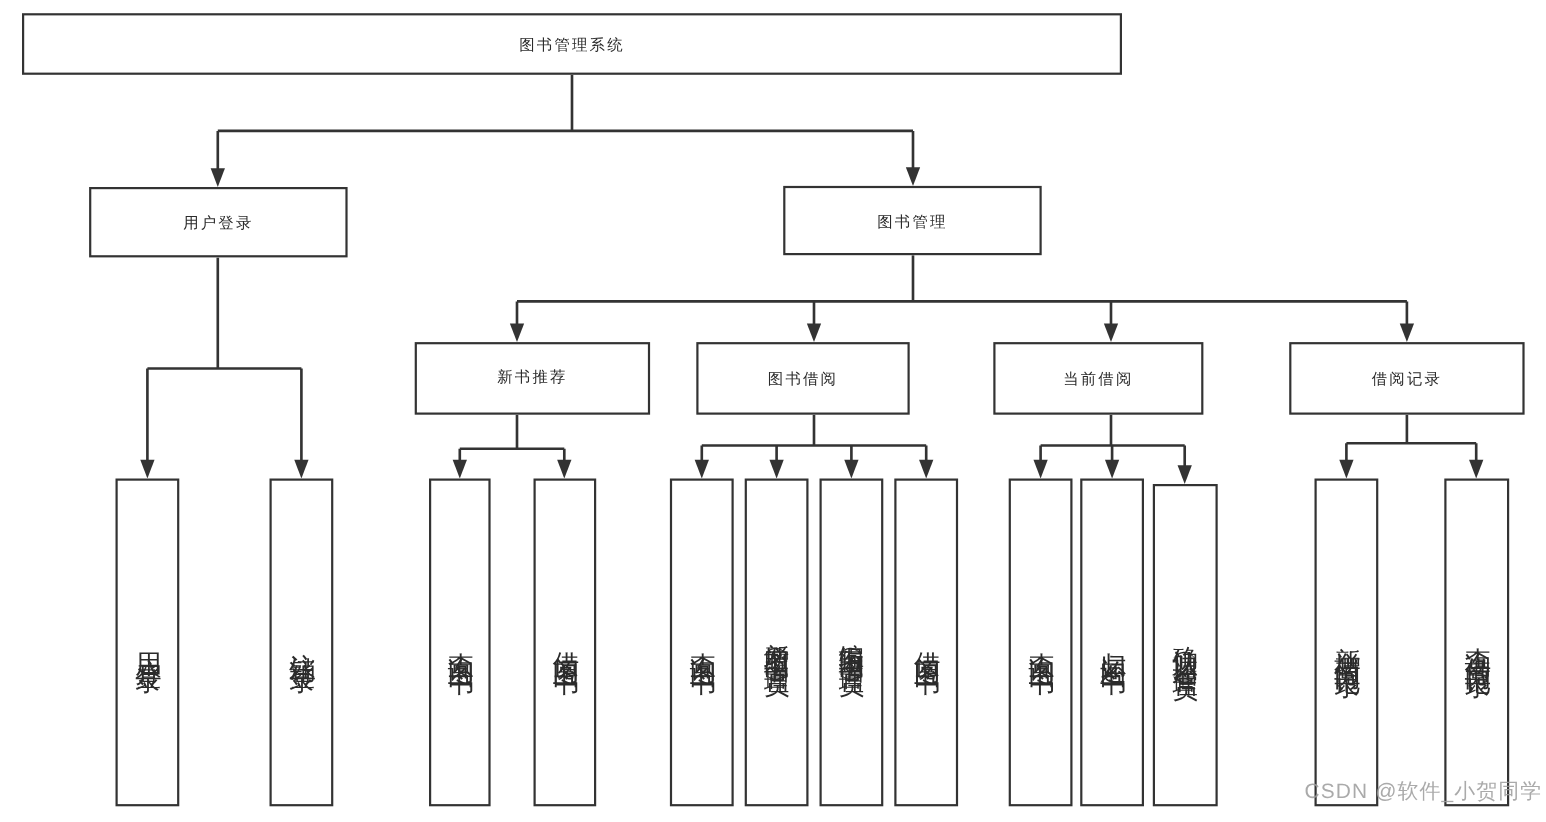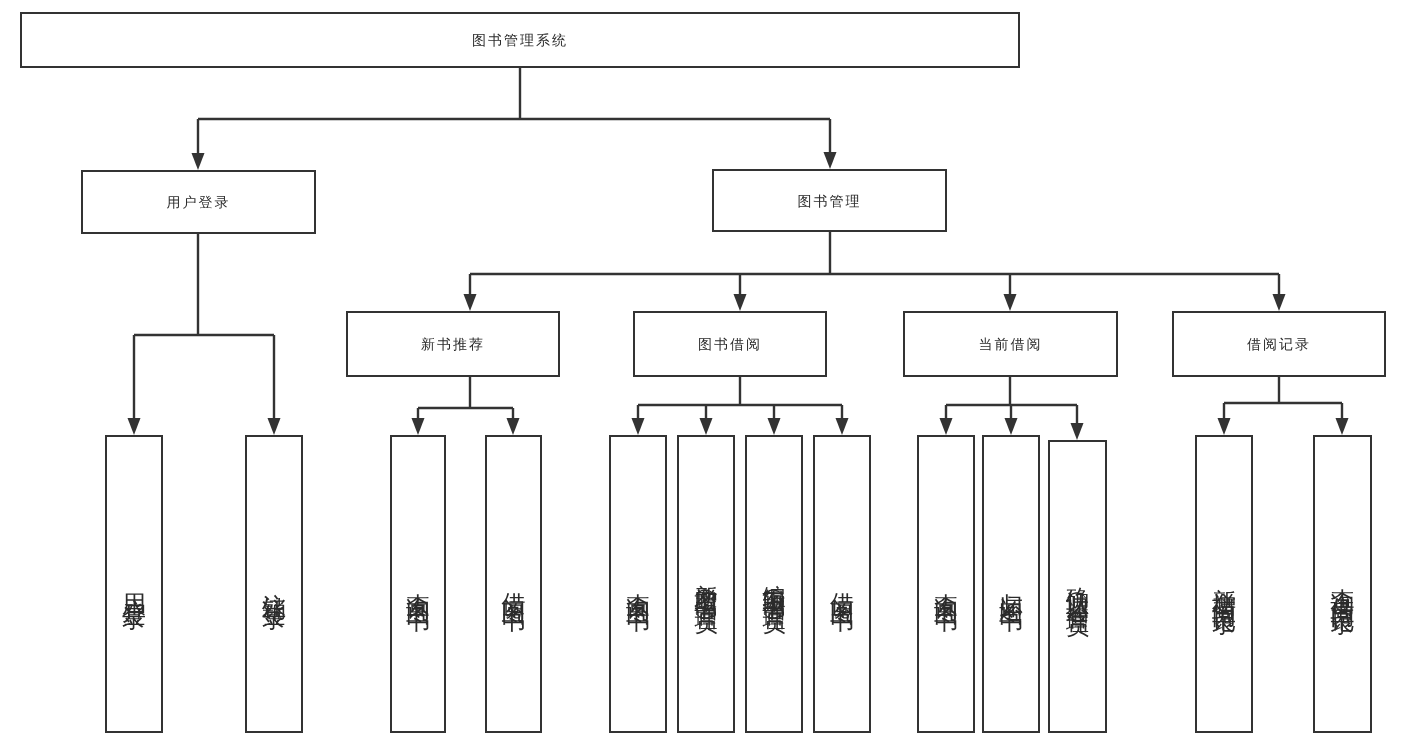--- a/index.html
+++ b/index.html
@@ -103,27 +103,27 @@
     <span>图书管理系统</span>
   </div>
 
   <div class="hbox" style="left:81px;top:170px;width:235px;height:64px;">
     <span>用户登录</span>
   </div>
   <div class="hbox" style="left:712px;top:169px;width:235px;height:63px;">
     <span>图书管理</span>
   </div>
 
-  <div class="hbox" style="left:346px;top:311px;width:214px;height:66px;">
+  <div class="hbox" style="left:377px;top:311px;width:214px;height:66px;font-family:Liberation Serif, serif;">
     <span>新书推荐</span>
   </div>
   <div class="hbox" style="left:633px;top:311px;width:194px;height:66px;">
     <span>图书借阅</span>
   </div>
-  <div class="hbox" style="left:903px;top:311px;width:215px;height:66px;">
+  <div class="hbox" style="left:903px;top:311px;width:191px;height:66px;">
     <span>当前借阅</span>
   </div>
   <div class="hbox" style="left:1172px;top:311px;width:214px;height:66px;">
     <span>借阅记录</span>
   </div>
 
   <div class="leaf" style="left:105px;top:435px;width:58px;height:298px;">
     <span>用户登录</span>
   </div>
   <div class="leaf" style="left:245px;top:435px;width:58px;height:298px;">
@@ -160,14 +160,15 @@
     <span>确认归还（管理员）</span>
   </div>
 
   <div class="leaf" style="left:1195px;top:435px;width:58px;height:298px;">
     <span>新增借阅记录</span>
   </div>
   <div class="leaf" style="left:1313px;top:435px;width:59px;height:298px;">
     <span>查询借阅记录</span>
   </div>
 
+  <div id="watermark">CSDN @软件_小贺同学</div>
 
 </div>
 
 </body></html>

